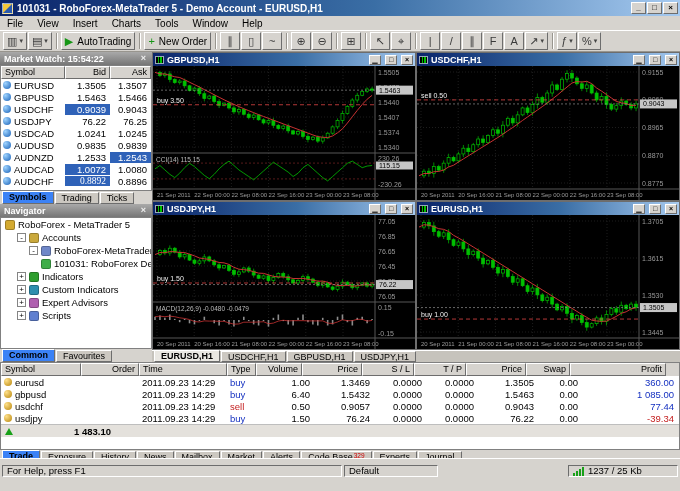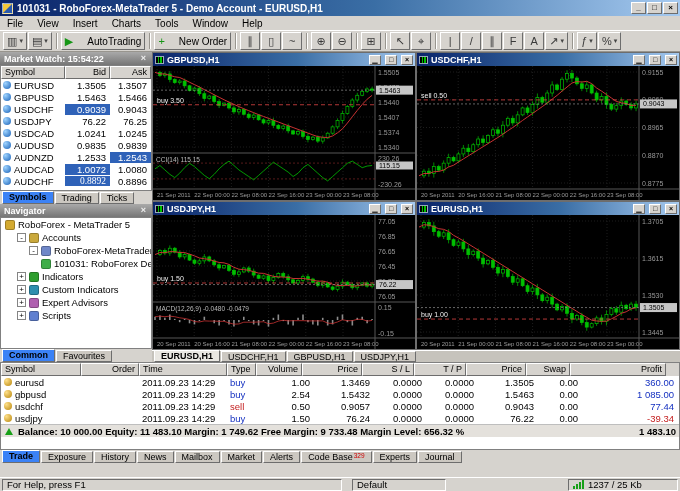--- a/index.html
+++ b/index.html
@@ -12,21 +12,21 @@
 .app-icon{width:11px;height:11px;background:linear-gradient(135deg,#f3c63a 45%,#2b5bb0 55%);border:1px solid rgba(255,255,255,.5);margin-right:4px;flex:none}
 .title-text{flex:1;white-space:nowrap;overflow:hidden}
 .win-btn{width:15px;height:12px;background:#d6d3ce;border:1px solid;border-color:#fff #6d6d6d #6d6d6d #fff;color:#000;font-size:8px;line-height:9px;text-align:center;margin-left:1px;flex:none}
 
 
 .menubar{position:absolute;top:16px;left:0;right:0;height:15px;display:flex;align-items:center;background:#d6d3ce;font-size:10px;border-bottom:1px solid #fff}
 .menu-item{padding:1px 7px;white-space:nowrap}
 .toolbar{position:absolute;top:31px;left:0;right:0;height:21px;background:#d6d3ce;display:flex;align-items:center;padding:0 3px;border-bottom:1px solid #98958e}
 .tb-btn{height:18px;min-width:20px;display:inline-flex;align-items:center;justify-content:center;border:1px solid;border-color:#fff #6d6d6d #6d6d6d #fff;background:#d6d3ce;margin-right:1px;padding:0 3px;font-size:11px;color:#3a3a3a;white-space:nowrap}
 .tb-glyph{font-size:11px;line-height:1}
-.tb-label{font-size:10px;margin-left:14px;color:#000}
+.tb-label{font-size:10px;margin-left:4px;color:#000}
 .tb-dd{font-size:7px;margin-left:2px;color:#444}
 .tb-sep{width:2px;height:16px;border-left:1px solid #98958e;border-right:1px solid #fff;margin:0 3px;flex:none}
 
 
 .left-col{position:absolute;top:52px;left:0;width:152px;height:310px}
 .mw-panel{height:152px;position:relative}
 .nav-panel{height:158px;position:relative}
 .panel-header{height:13px;background:linear-gradient(180deg,#a9a9a9,#767676);color:#fff;font-size:9px;font-weight:bold;display:flex;align-items:center;padding:0 4px}
 .panel-close{margin-left:auto;font-size:9px;line-height:9px;width:9px;text-align:center;color:#efefef}
 .panel-body{position:absolute;left:0;right:0;top:13px;bottom:13px;background:#fff;border:1px solid #808080;overflow:hidden}
@@ -73,21 +73,21 @@
 .type-sell{color:#c42020}
 .pf-neg{color:#c42020}
 .pf-pos{color:#1430c0}
 .tt-sum{display:flex;align-items:center;height:13px;background:#e4e1dc;border-top:1px solid #bebebe;font-size:9.5px;font-weight:bold}
 .sum-arrow{width:0;height:0;border-left:4px solid transparent;border-right:4px solid transparent;border-bottom:7px solid #18a018;margin:0 5px 0 4px;flex:none}
 .sum-text{flex:1;white-space:nowrap;overflow:hidden}
 .sum-profit{width:96px;text-align:right;padding-right:3px}
 .toolbox-tabs{position:absolute;top:88px;left:0;right:0;height:13px}
 
 
-.statusbar{position:absolute;left:0;right:0;bottom:0;height:14px;background:#d6d3ce;border-top:1px solid #fff;display:flex;align-items:center;padding:1px 2px;gap:10px;font-size:9.5px}
+.statusbar{position:absolute;left:0;right:0;bottom:8px;height:25px;background:#d6d3ce;border-top:1px solid #fff;display:flex;align-items:center;padding:1px 2px;gap:2px;font-size:9.5px}
 .sb-box{border:1px solid;border-color:#6d6d6d #fff #fff #6d6d6d;height:12px;line-height:10px;padding:0 4px;white-space:nowrap;overflow:hidden;display:inline-flex;align-items:center}
 .sb-help{width:340px}
 .sb-default{width:94px}
 .sb-spacer{flex:1}
 .sb-conn{width:110px}
 .conn-bars{display:inline-flex;align-items:flex-end;gap:1px;margin-right:4px}
 .conn-bars i{display:block;width:2px;background:#18a018}
 .conn-bars i:nth-child(1){height:3px}.conn-bars i:nth-child(2){height:5px}
 .conn-bars i:nth-child(3){height:7px}.conn-bars i:nth-child(4){height:9px}
 </style>
@@ -964,21 +964,21 @@
           <span class="tt-cell tt-r pf-pos" style="width: 96px;">360.00</span>
         </div>
         <div class="tt-row">
           <span class="tt-cell tt-symcell" style="width: 80px;">
             <span class="tt-coin"></span>
             <span>gbpusd</span>
           </span>
           <span class="tt-cell tt-r" style="width: 58px;"></span>
           <span class="tt-cell" style="width: 88px;">2011.09.23 14:29</span>
           <span class="tt-cell type-buy" style="width: 40px;">buy</span>
-          <span class="tt-cell tt-r" style="width: 46px;">2.54</span>
+          <span class="tt-cell tt-r" style="width: 46px;">6.40</span>
           <span class="tt-cell tt-r" style="width: 60px;">1.5432</span>
           <span class="tt-cell tt-r" style="width: 52px;">0.0000</span>
           <span class="tt-cell tt-r" style="width: 52px;">0.0000</span>
           <span class="tt-cell tt-r" style="width: 60px;">1.5463</span>
           <span class="tt-cell tt-r" style="width: 44px;">0.00</span>
           <span class="tt-cell tt-r pf-pos" style="width: 96px;">1 085.00</span>
         </div>
         <div class="tt-row">
           <span class="tt-cell tt-symcell" style="width: 80px;">
             <span class="tt-coin"></span>
@@ -1006,21 +1006,20 @@
           <span class="tt-cell tt-r" style="width: 46px;">1.50</span>
           <span class="tt-cell tt-r" style="width: 60px;">76.24</span>
           <span class="tt-cell tt-r" style="width: 52px;">0.0000</span>
           <span class="tt-cell tt-r" style="width: 52px;">0.0000</span>
           <span class="tt-cell tt-r" style="width: 60px;">76.22</span>
           <span class="tt-cell tt-r" style="width: 44px;">0.00</span>
           <span class="tt-cell tt-r pf-neg" style="width: 96px;">-39.34</span>
         </div>
         <div class="tt-sum">
           <span class="sum-arrow"></span>
-          <span class="sum-text">Balance: 10 000.00   Equity: 11 483.10   Margin: 1 749.62   Free Margin: 9 733.48   Margin Level: 656.32 %</span>
           <span class="sum-profit">1 483.10</span>
         </div>
       </div>
     <div class="tabs toolbox-tabs" id="toolbox-tabs">
         <span class="tab active">
           <span>Trade</span>
         </span>
         <span class="tab">
           <span>Exposure</span>
         </span>

